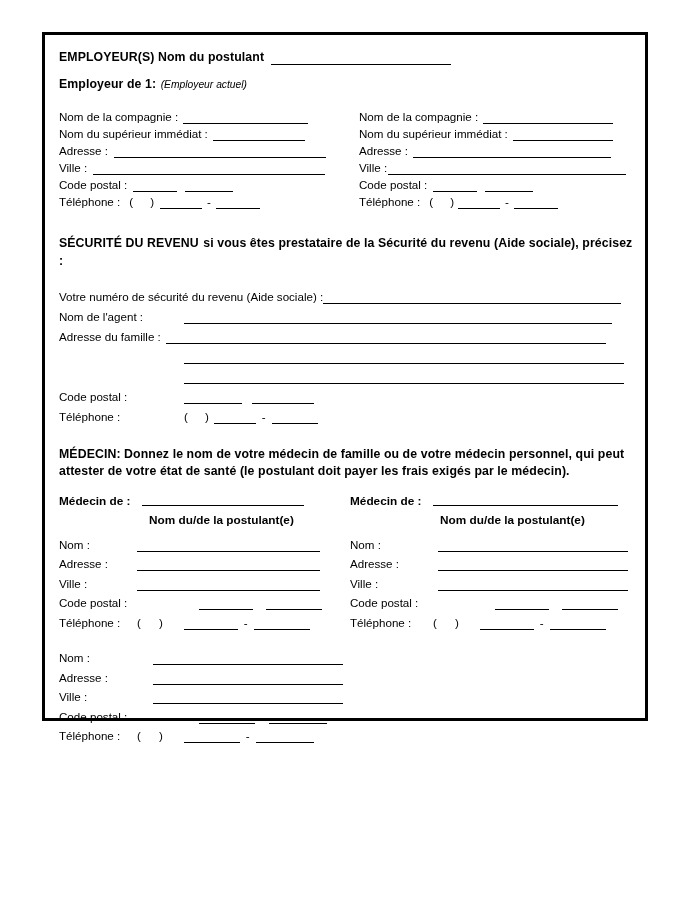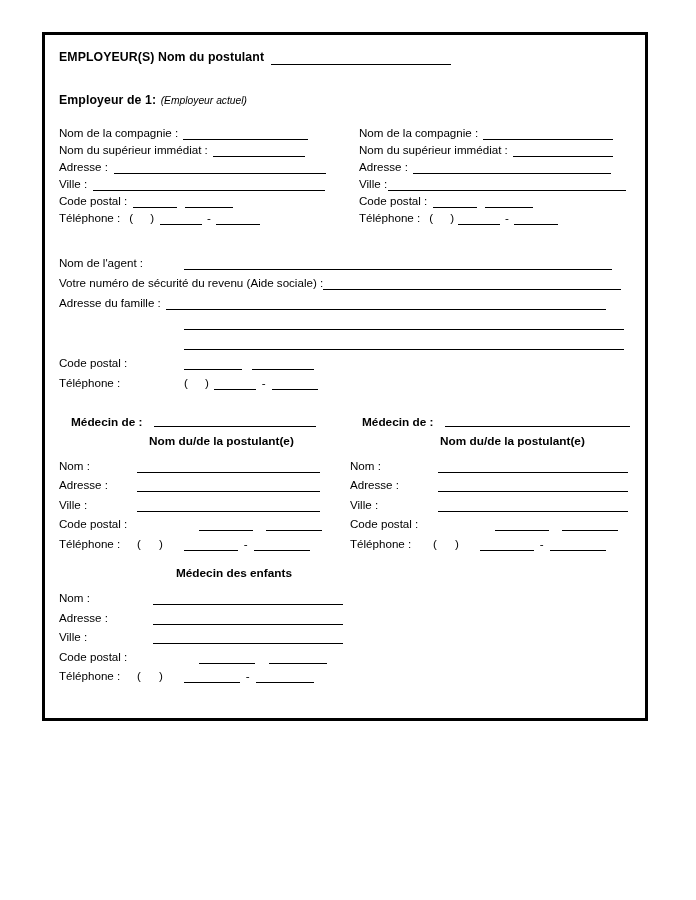--- a/index.html
+++ b/index.html
@@ -96,21 +96,21 @@
 
   .cols {
     display: flex;
   }
   .col-l { width: 300px; }
   .col-r { width: 278px; }
 
   
   .emp-head {
     display: flex;
-    margin-top: 26px;
+    margin-top: 10px;
   }
   .emp-head .c1 { width: 300px; }
 
   .emp-fields { margin-top: 14px; }
 
   
   #sec-revenu { margin-top: 25px; }
   .sr-rows { margin-top: 14px; }
   .sr-row {
     display: flex;
@@ -123,21 +123,20 @@
     align-items: flex-end;
     height: 20px;
     padding-left: 125px;
   }
 
   
   #medecin { margin-top: 23px; }
   .med-de {
     display: flex;
     margin-top: 12px;
-    margin-left: 12px;
   }
   .med-de .c1 { width: 291px; }
   .med-sub {
     display: flex;
     margin-top: 1px;
   }
   .med-sub .c1 { width: 291px; }
   .sub-cap {
     font-size: 11.8px;
     font-weight: bold;
@@ -297,31 +296,35 @@
               <span class="fl-thin" style="width:42px;margin-left:4px;"></span>
               <span class="lbl" style="margin-left:5px;">-</span>
               <span class="fl-thin" style="width:44px;margin-left:5px;"></span>
             </div>
           </div>
 
         </div>
       </div>
 
       <div id="sec-revenu">
+        <div>
+          <span class="sec-title">SÉCURITÉ DU REVENU</span>
+          <span class="sec-title norm">si vous êtes prestataire de la Sécurité du revenu (Aide sociale), précisez :</span>
+        </div>
 
         <div class="sr-rows">
+
+          <div class="sr-row">
+            <span class="lbl">Votre numéro de sécurité du revenu (Aide sociale) :</span>
+            <span class="fl" style="width:298px;margin-left:0px;"></span>
+          </div>
 
           <div class="sr-row">
             <span class="lbl sr-lbl-1">Nom de l'agent :</span>
             <span class="fl" style="width:428px;margin-left:15px;"></span>
-          </div>
-
-          <div class="sr-row">
-            <span class="lbl">Votre numéro de sécurité du revenu (Aide sociale) :</span>
-            <span class="fl" style="width:298px;margin-left:0px;"></span>
           </div>
 
           <div class="sr-row">
             <span class="lbl">Adresse du famille :</span>
             <span class="fl" style="width:440px;margin-left:5px;"></span>
           </div>
 
           <div class="sr-cont">
             <span class="fl" style="width:440px;"></span>
           </div>
@@ -343,20 +346,23 @@
             <span class="lbl">)</span>
             <span class="fl-thin" style="width:42px;margin-left:5px;"></span>
             <span class="lbl" style="margin-left:6px;">-</span>
             <span class="fl-thin" style="width:46px;margin-left:6px;"></span>
           </div>
 
         </div>
       </div>
 
       <div id="medecin">
+        <div class="body-txt" style="width:578px;">
+          <span class="sec-title">MÉDECIN</span><span class="sec-title norm">:  Donnez le nom de votre médecin de famille ou de votre médecin personnel, qui peut attester de votre état de santé (le postulant doit payer les frais exigés par le médecin).</span>
+        </div>
 
         <div class="med-de">
           <div class="c1">
             <span class="lbl-b">Médecin de :</span>
             <span class="fl" style="width:162px;margin-left:7px;"></span>
           </div>
           <div>
             <span class="lbl-b">Médecin de :</span>
             <span class="fl" style="width:185px;margin-left:7px;"></span>
           </div>
@@ -437,21 +443,20 @@
               <span class="fl-thin" style="width:54px;margin-left:21px;"></span>
               <span class="lbl" style="margin-left:6px;">-</span>
               <span class="fl-thin" style="width:56px;margin-left:6px;"></span>
             </div>
           </div>
 
         </div>
       </div>
 
       <div id="enfants">
-        <div class="enf-title">Médecin des enfants</div>
 
         <div class="enf-rows">
 
           <div class="enf-row">
             <span class="mlbl">Nom :</span>
             <span class="fl" style="width:190px;margin-left:16px;"></span>
           </div>
 
           <div class="enf-row">
             <span class="mlbl">Adresse :</span>

